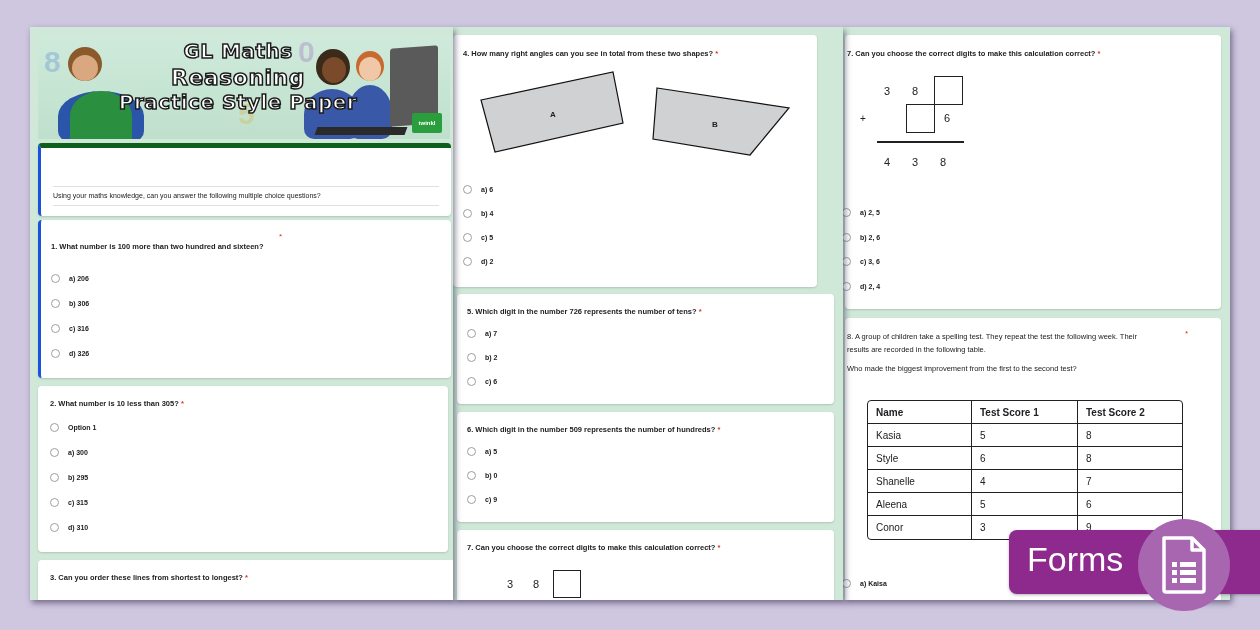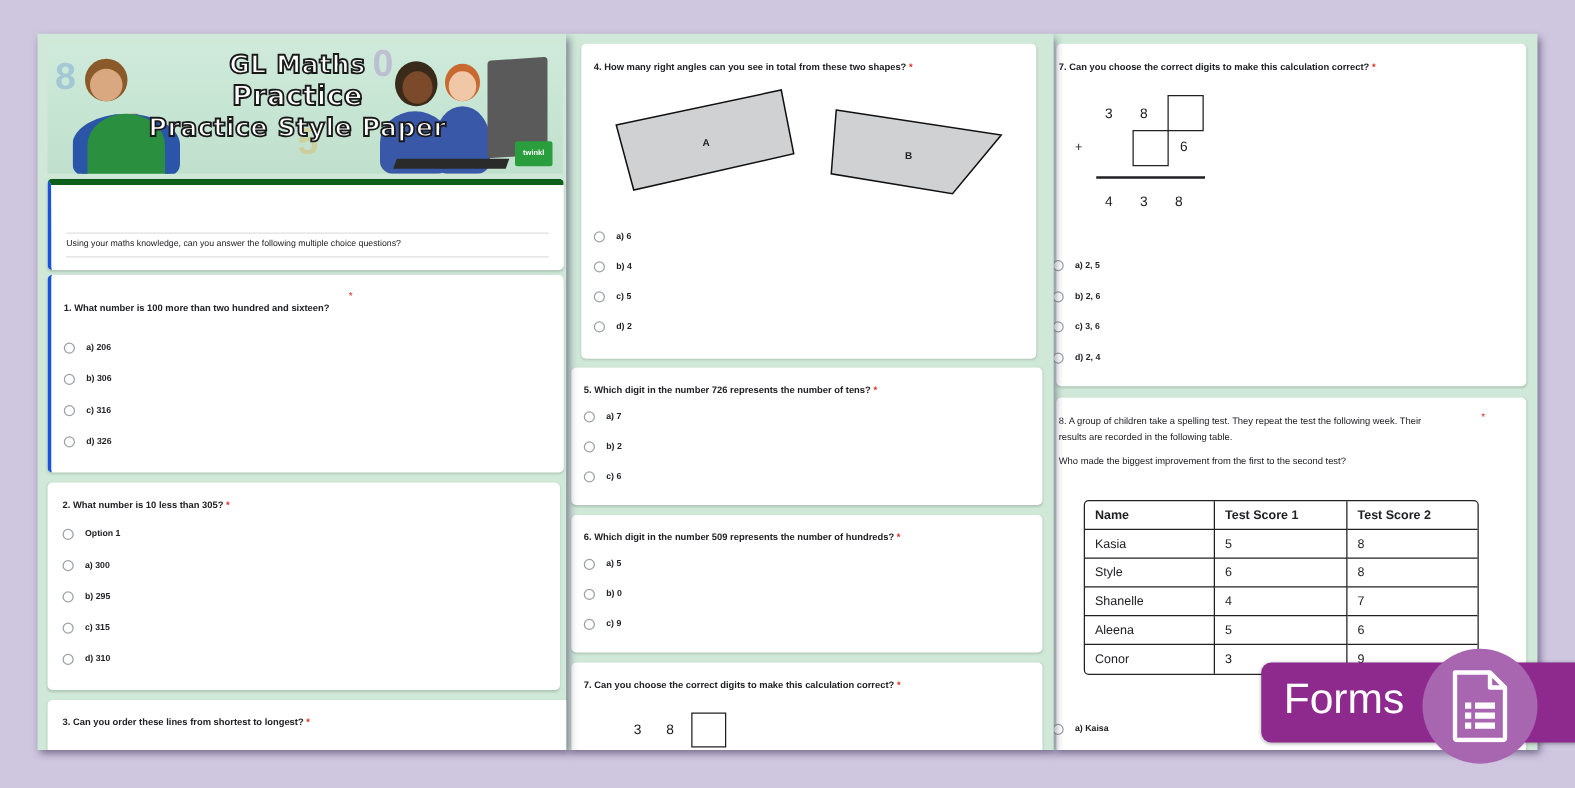--- a/index.html
+++ b/index.html
@@ -113,21 +113,21 @@
     <div class="person" style="left:266px;top:54px;width:56px;height:50px;background:#3a58a8;"></div>
     <div class="person" style="left:318px;top:16px;width:28px;height:30px;background:#c86a30;border-radius:50%;"></div>
     <div class="person" style="left:321px;top:22px;width:22px;height:24px;background:#f0c8a8;border-radius:50%;"></div>
     <div class="person" style="left:310px;top:50px;width:44px;height:54px;background:#3a58a8;"></div>
 
     <div style="position:absolute;left:352px;top:12px;width:48px;height:78px;background:#5a5a5a;border-radius:3px;transform:skewY(-4deg);"></div>
     <div style="position:absolute;left:278px;top:92px;width:90px;height:8px;background:#2a2a2a;transform:skewX(-20deg);"></div>
     <div class="twinkl-badge">twinkl</div>
 
     <div class="banner-title" style="top:4px;font-size:20px;">GL Maths</div>
-    <div class="banner-title" style="top:30px;font-size:22px;">Practice</div>
+    <div class="banner-title" style="top:30px;font-size:22px;">Reasoning</div>
     <div class="banner-title" style="top:55px;font-size:20px;">Practice Style Paper</div>
   </div>
 
   <div class="card header-card" style="left:8px;top:116px;width:410px;height:68px;">
     <div class="hr" style="top:38px;"></div>
     <div class="form-desc">Using your maths knowledge, can you answer the following multiple choice questions?</div>
     <div class="hr" style="top:57px;"></div>
   </div>
 
   <div class="card active-card" style="left:8px;top:193px;width:410px;height:158px;">
@@ -175,21 +175,21 @@
       </div>
   </div>
 
   <div class="card" style="left:8px;top:533px;width:442px;height:60px;">
     <div class="q-title" style="left:12px;top:13px;"><span>3. Can you order these lines from shortest to longest?</span> <span class="req">*</span></div>
   </div>
 </div>
 
 <div class="page" id="page2">
 
-  <div class="card" style="left:12px;top:8px;width:364px;height:252px;">
+  <div class="card" style="left:0;top:8px;width:364px;height:252px;">
     <div class="q-title" style="left:10px;top:14px;"><span>4. How many right angles can you see in total from these two shapes?</span> <span class="req">*</span></div>
     <svg style="position:absolute;left:0;top:0;" width="377" height="140">
       <polygon points="28,65 160,37 170,88 42,117" fill="#d0d1d3" stroke="#111" stroke-width="1.2"></polygon>
       <text x="97" y="82" class="shape-label">A</text>
       <polygon points="204,53 336,73 297,120 200,104" fill="#d0d1d3" stroke="#111" stroke-width="1.2"></polygon>
       <text x="259" y="92" class="shape-label">B</text>
     </svg>
     <div class="opt" style="left:10px;top:150px;">
         <span class="radio"></span>
         <span>a) 6</span>

